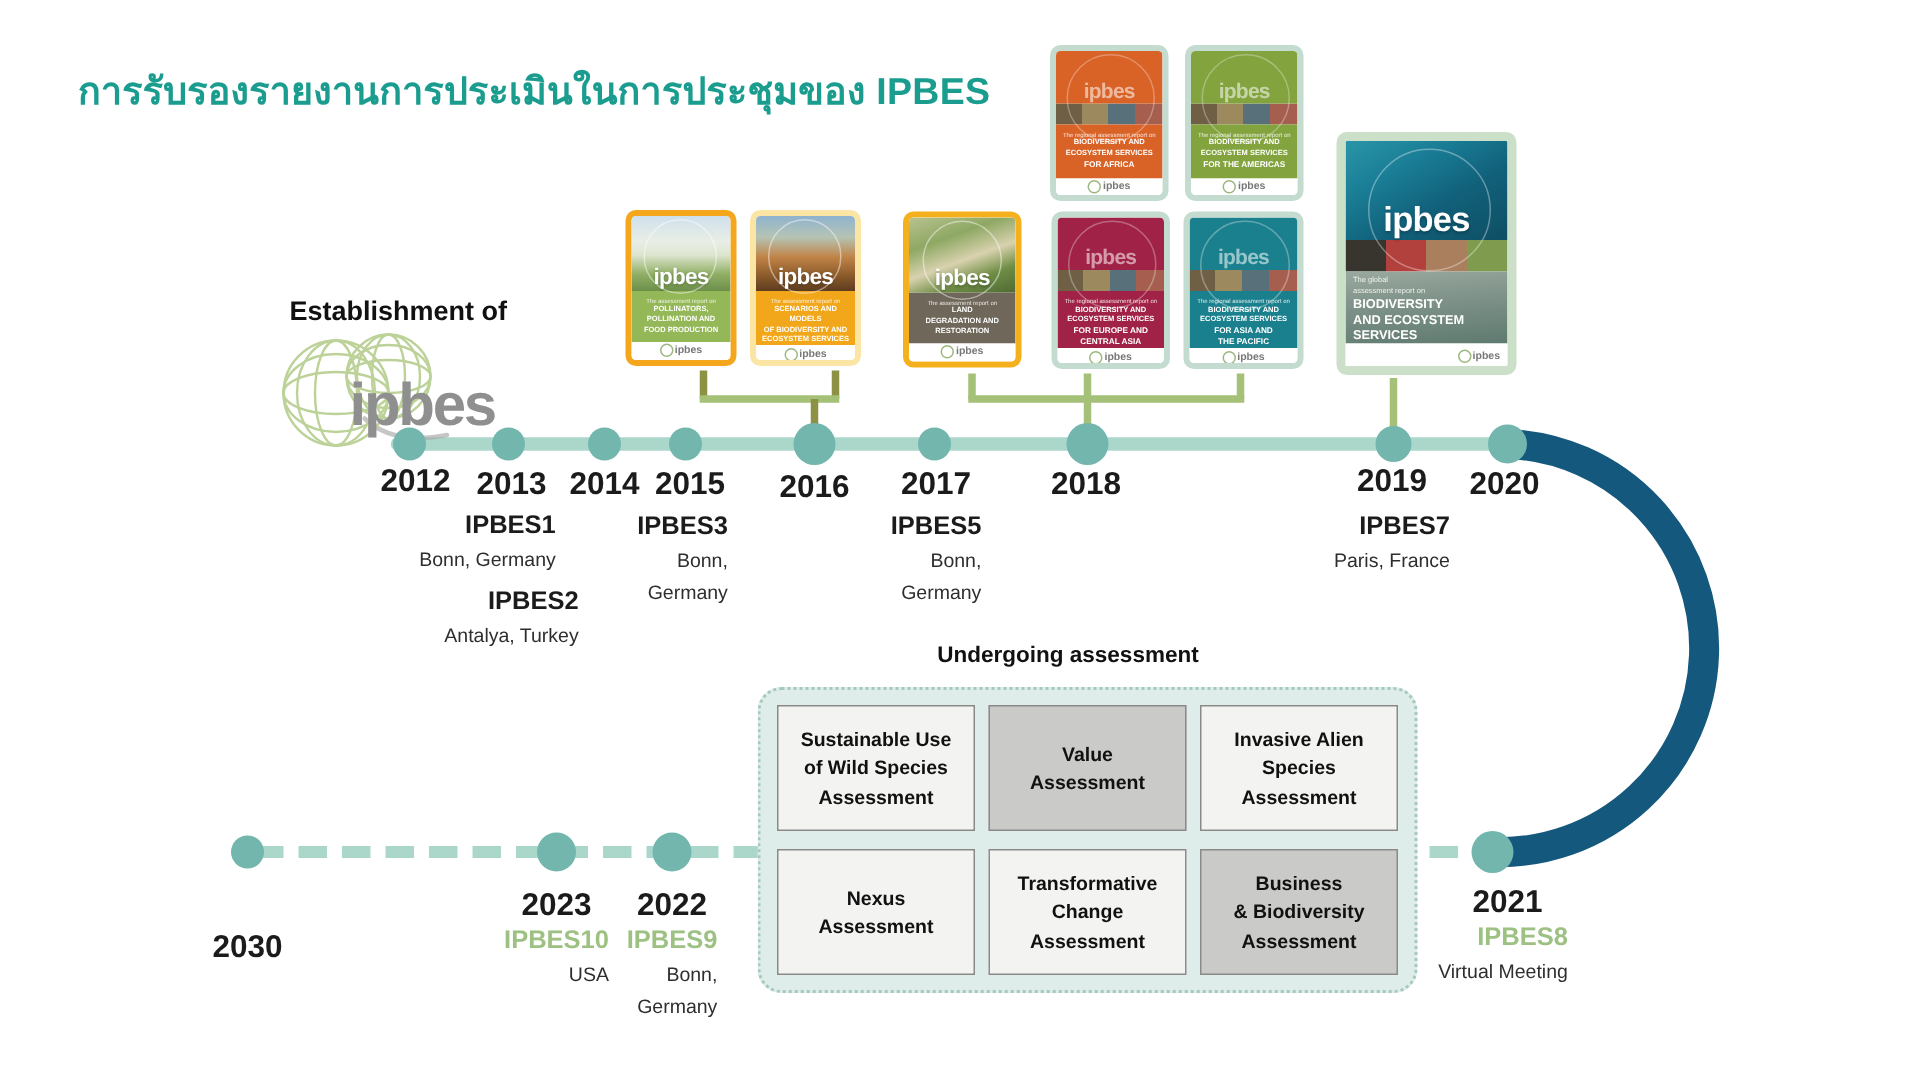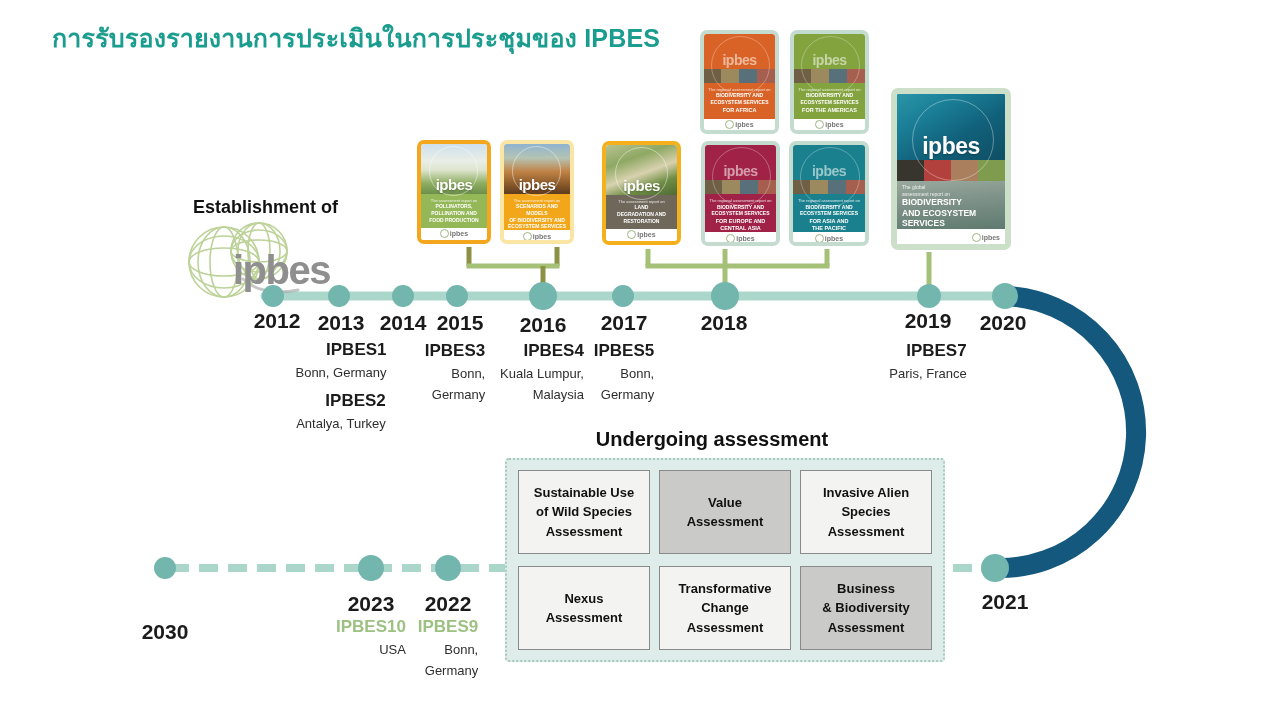--- a/index.html
+++ b/index.html
@@ -3,39 +3,39 @@
 <meta charset="utf-8">
 <style>
   html,body{margin:0;padding:0;background:#fff;}
   .canvas{position:relative;width:1280px;height:720px;background:#ffffff;overflow:hidden;
           font-family:"Liberation Sans",sans-serif;color:#1b1b1b;}
   .abs{position:absolute;}
   .ctr{transform:translateX(-50%);text-align:right;}
   .pre{white-space:pre-line;}
 
   
-  .page-title{left:52px;top:18px;font-size:25px;font-weight:bold;color:#1a9c8f;letter-spacing:.2px;}
+  .page-title{left:52px;top:40px;font-size:25px;font-weight:bold;color:#1a9c8f;letter-spacing:.2px;}
   .estab-label{left:193px;top:197px;font-size:18px;font-weight:bold;color:#111;}
   .footer{left:133px;top:687px;font-size:15px;color:#7c7c7c;}
 
   
   .logo-wrap{left:186px;top:220px;width:140px;height:84px;}
   .logo-text{position:absolute;left:47px;top:28px;font-size:40px;font-weight:bold;color:#8f8f8f;letter-spacing:-1.5px;}
 
   
   .yl{position:absolute;font-size:21px;font-weight:bold;color:#1b1b1b;}
   .meet{position:absolute;line-height:1.2;}
   .meet .name{font-size:17px;font-weight:bold;color:#1b1b1b;}
   .meet.green .name{color:#9dc183;}
   .meet .loc{font-size:13px;color:#2e2e2e;margin-top:3px;line-height:1.6;}
 
   
-  .ua-title{left:712px;top:428px;font-size:20px;font-weight:bold;color:#111;}
+  .ua-title{left:712px;top:428px;font-size:15px;font-weight:bold;color:#111;}
   .ua-panel{left:505px;top:458px;width:440px;height:204px;background:#dfedea;
-            border:2px dotted #a6c9be;border-radius:4px;box-sizing:border-box;
+            border:2px dotted #a6c9be;border-radius:16px;box-sizing:border-box;
             display:grid;grid-template-columns:1fr 1fr 1fr;grid-template-rows:1fr 1fr;
             gap:12px 9px;padding:10px 11px;}
   .box{background:#f3f3f1;border:1px solid #8a8a8a;display:flex;align-items:center;justify-content:center;
        text-align:center;font-size:13px;font-weight:bold;line-height:1.5;color:#111;white-space:pre-line;}
   .box.gray{background:#cacac8;}
 
   
   .cover{position:absolute;box-sizing:border-box;border-radius:7px;overflow:hidden;
          display:flex;flex-direction:column;}
   .cover .photo{position:relative;flex:0 0 52%;display:flex;align-items:flex-end;justify-content:center;}
@@ -317,38 +317,33 @@
   <div class="yl ctr" style="left:277px;top:309px">2012</div>
   <div class="yl ctr" style="left:341px;top:311px">2013</div>
   <div class="yl ctr" style="left:403px;top:311px">2014</div>
   <div class="yl ctr" style="left:460px;top:311px">2015</div>
   <div class="yl ctr" style="left:543px;top:313px">2016</div>
   <div class="yl ctr" style="left:624px;top:311px">2017</div>
   <div class="yl ctr" style="left:724px;top:311px">2018</div>
   <div class="yl ctr" style="left:928px;top:309px">2019</div>
   <div class="yl ctr" style="left:1003px;top:311px">2020</div>
 
-  <div class="meet ctr" style="left:341px;top:340px">
+  <div class="meet ctr" style="left:325px;top:340px">
     <div class="name">IPBES1</div>
     <div class="loc pre">Bonn, Germany</div>
   </div>
   <div class="meet ctr" style="left:341px;top:391px">
     <div class="name">IPBES2</div>
     <div class="loc pre">Antalya, Turkey</div>
   </div>
   <div class="meet ctr" style="left:455px;top:341px">
     <div class="name">IPBES3</div>
     <div class="loc pre">Bonn,
 Germany</div>
   </div>
-  <div class="meet ctr" style="left:542px;top:341px">
-    <div class="name">IPBES4</div>
-    <div class="loc pre">Kuala Lumpur,
-Malaysia</div>
-  </div>
   <div class="meet ctr" style="left:624px;top:341px">
     <div class="name">IPBES5</div>
     <div class="loc pre">Bonn,
 Germany</div>
   </div>
   <div class="meet ctr" style="left:928px;top:341px">
     <div class="name">IPBES7</div>
     <div class="loc pre">Paris, France</div>
   </div>
 
@@ -379,14 +374,18 @@
 
   <div class="meet green ctr" style="left:371px;top:617px">
     <div class="name">IPBES10</div>
     <div class="loc pre">USA</div>
   </div>
   <div class="meet green ctr" style="left:448px;top:617px">
     <div class="name">IPBES9</div>
     <div class="loc pre">Bonn,
 Germany</div>
   </div>
+  <div class="meet green ctr" style="left:1002px;top:615px">
+    <div class="name">IPBES8</div>
+    <div class="loc pre">Virtual Meeting</div>
+  </div>
 
 </div>
 
 </body></html>

